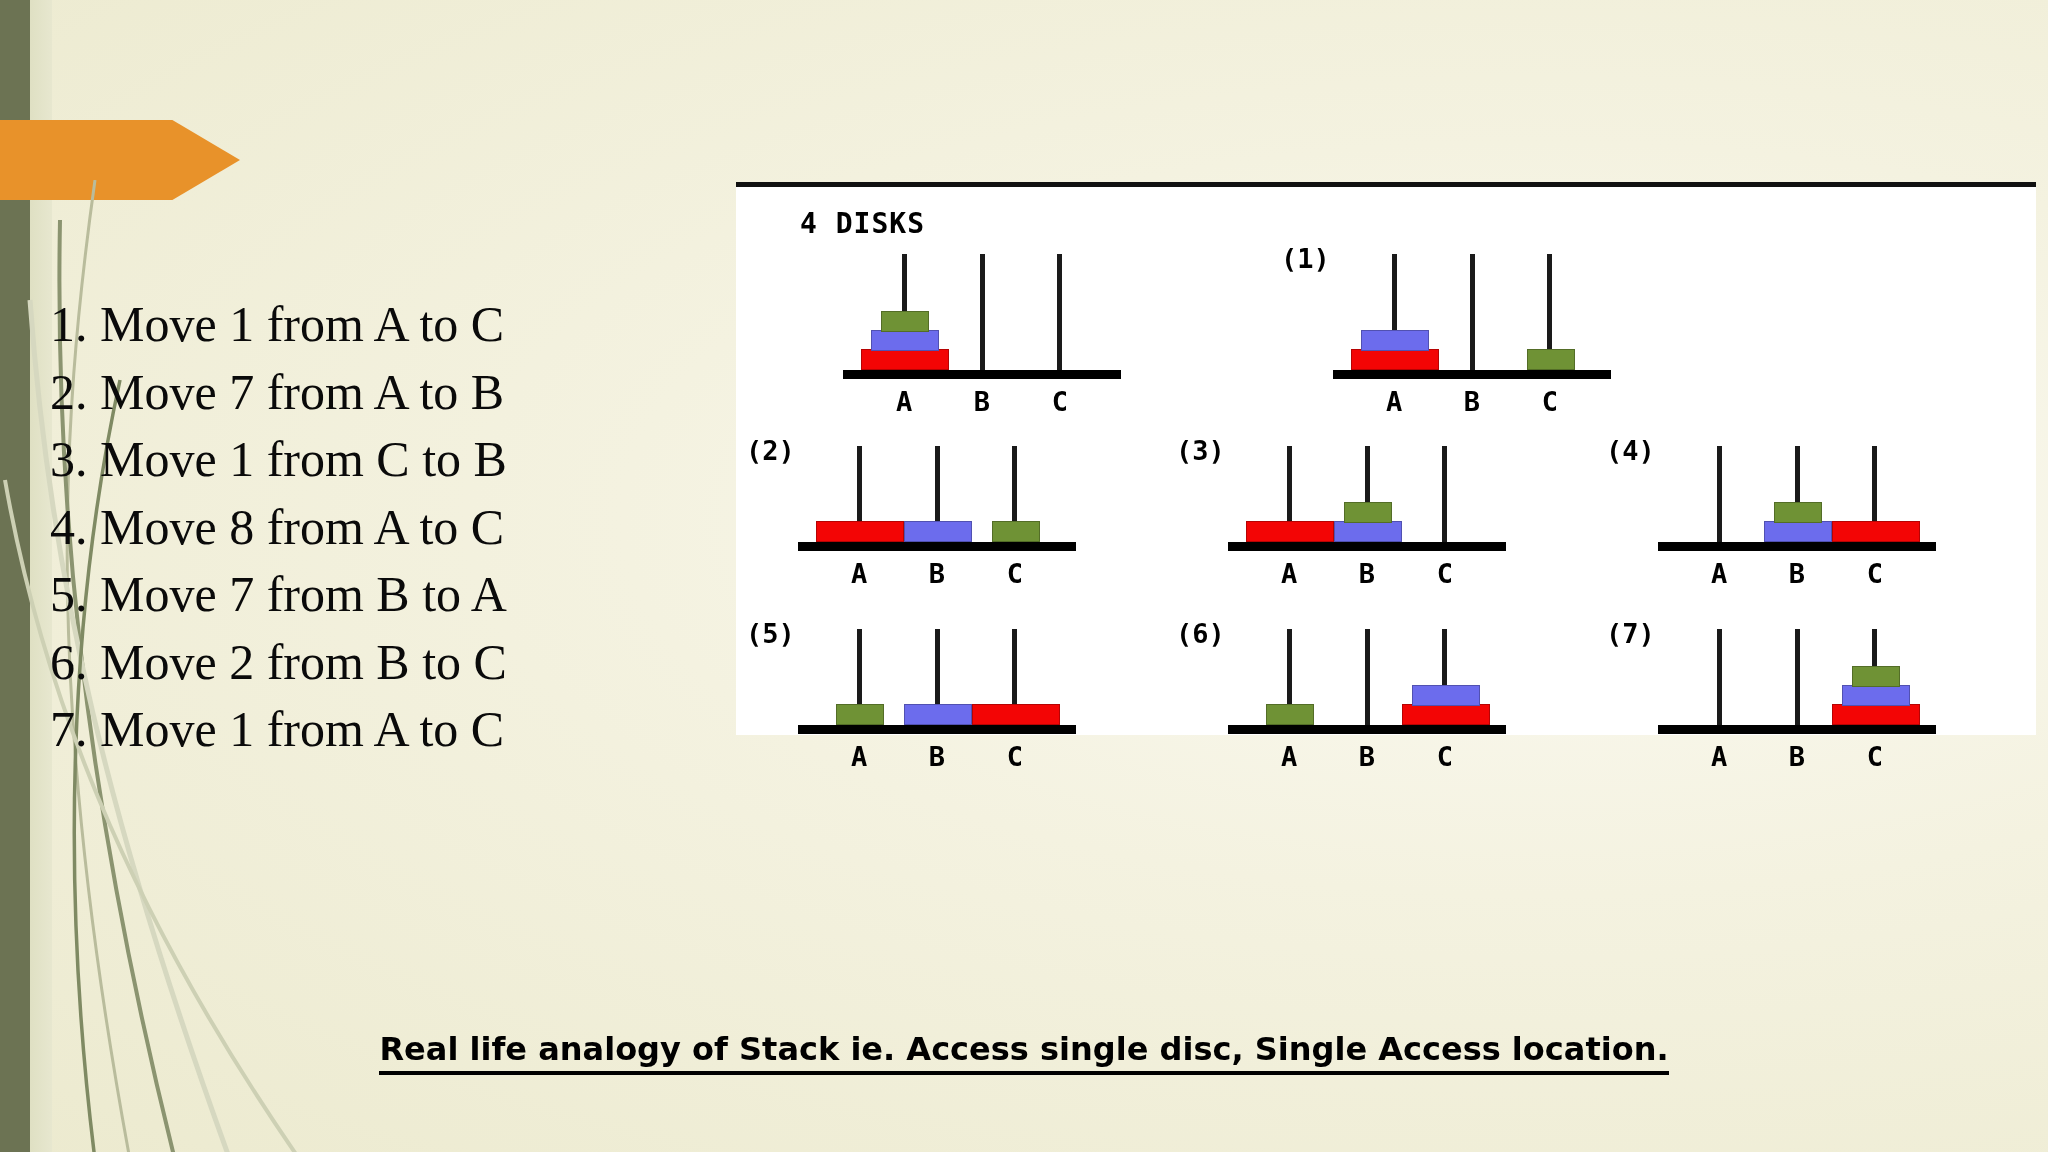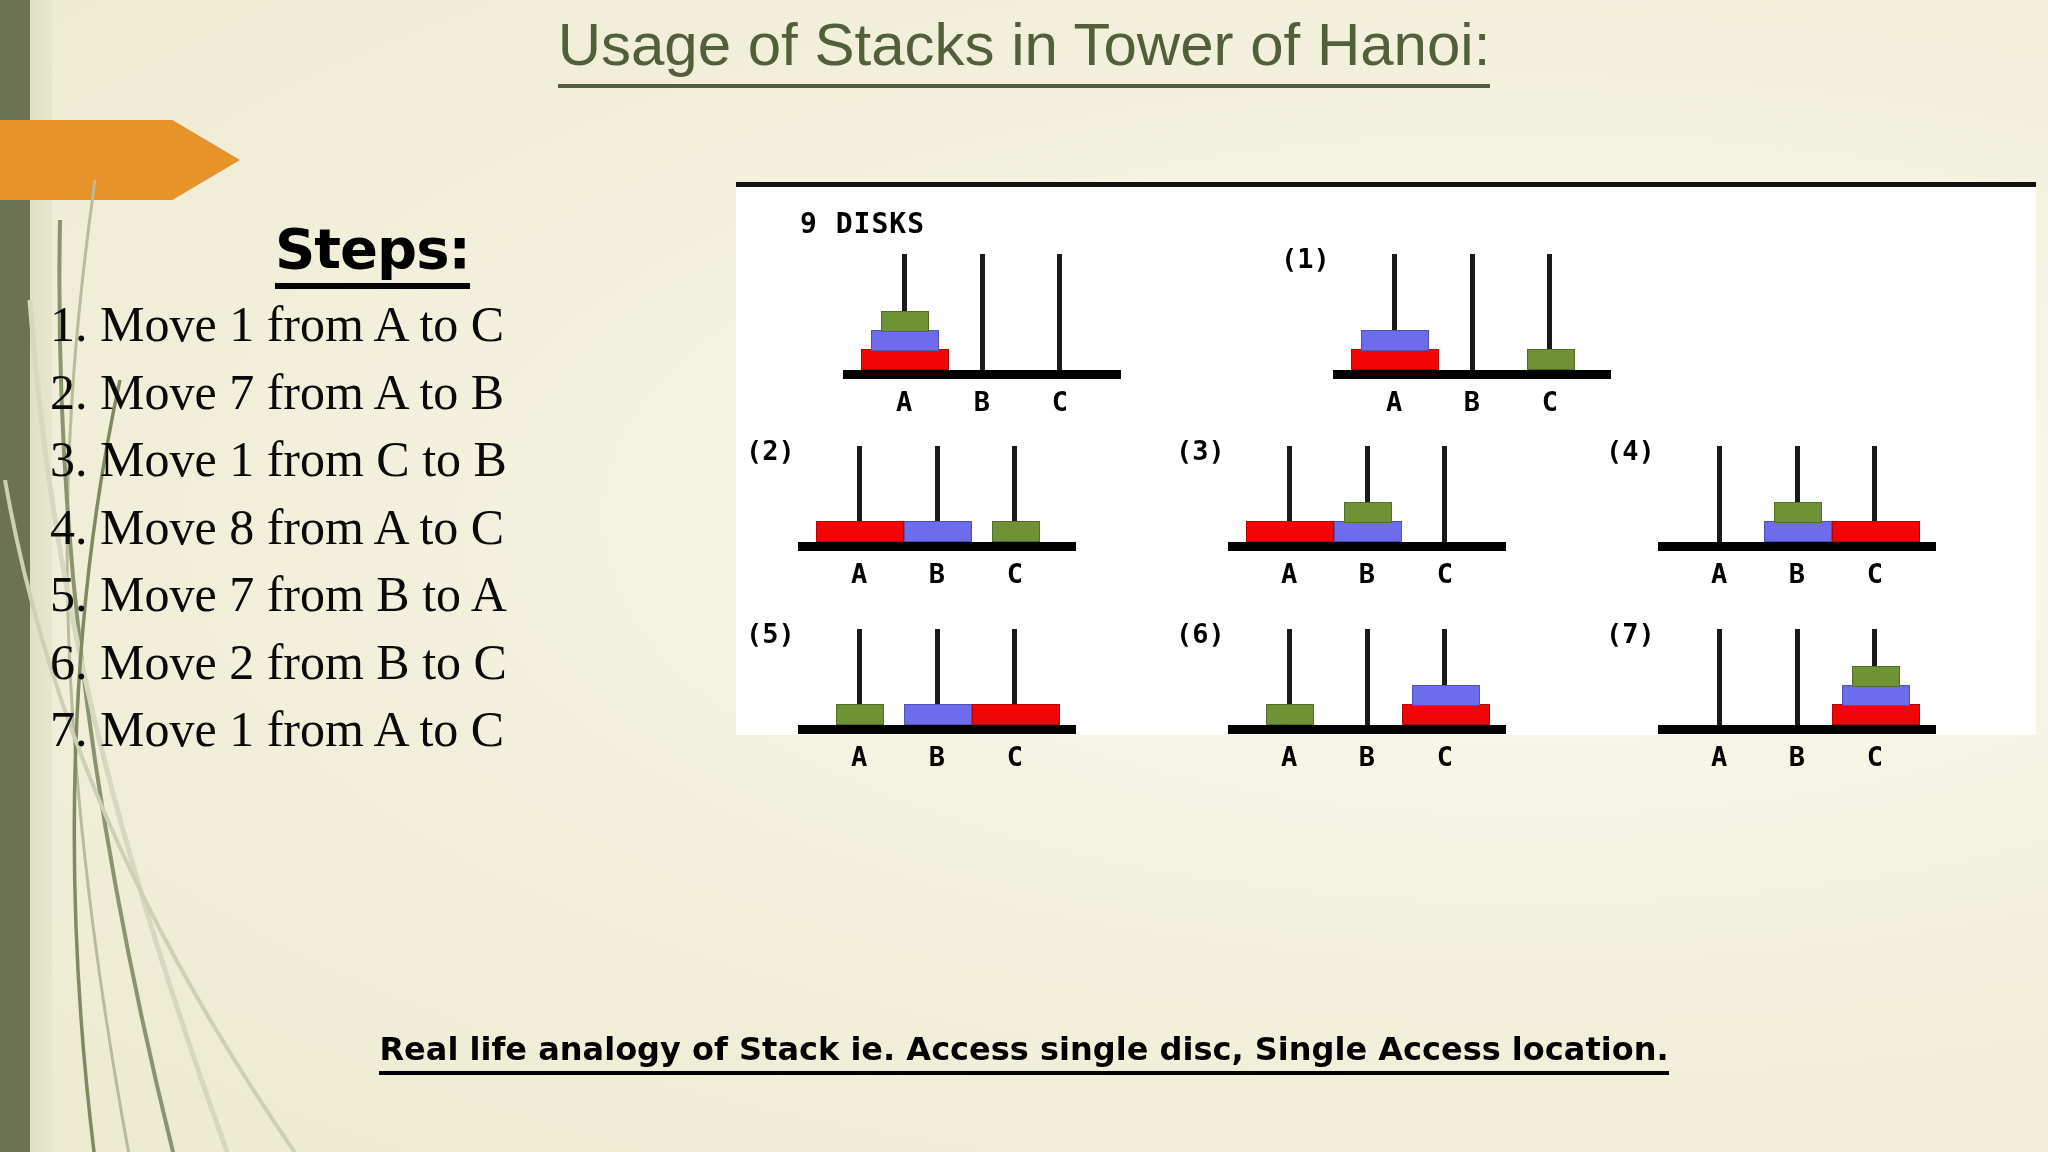--- a/index.html
+++ b/index.html
@@ -111,40 +111,34 @@
   <div class="orange-arrow"></div>
 
   <svg class="grass" viewBox="0 0 320 980" preserveAspectRatio="none">
     <path d="M95 0 C 60 250, 45 520, 130 980" stroke="#b9bc9c" stroke-width="3" fill="none"></path>
     <path d="M60 40 C 55 300, 80 600, 175 980" stroke="#8b9470" stroke-width="4" fill="none"></path>
     <path d="M30 120 C 50 400, 110 650, 230 980" stroke="#d6d8c0" stroke-width="5" fill="none"></path>
     <path d="M120 200 C 70 430, 60 700, 95 980" stroke="#7f8a63" stroke-width="3.5" fill="none"></path>
     <path d="M5 300 C 40 500, 120 720, 300 980" stroke="#cdd0b4" stroke-width="4" fill="none"></path>
   </svg>
 
-  <div class="title">
-    <span>Usage of Stacks in Tower of Hanoi:</span>
-  </div>
-
-  <div class="steps-heading">
-    <span>Steps:</span>
-  </div>
+
 
   <ol class="steps-list">
     <li>Move 1 from A to C</li>
     <li>Move 7 from A to B</li>
     <li>Move 1 from C to B</li>
     <li>Move 8 from A to C</li>
     <li>Move 7 from B to A</li>
     <li>Move 2 from B to C</li>
     <li>Move 1 from A to C</li>
   </ol>
 
   <div class="panel">
-    <div class="panel-label">9 DISKS</div>
+    <div class="panel-label">4 DISKS</div>
     <div id="figures">
         <div class="fig" style="left: 55px; top: 30px; width: 330px; height: 196px;">
           <div class="board" style="width: 278px;"></div>
           <div class="peg-group" style="width: 278px; height: 116px;">
             <div class="peg" style="left: 58.66px; height: 116px;"></div>
             <div class="disk d-large" style="width: 86px; left: 18.16px; bottom: 0px;"></div>
             <div class="disk d-med" style="width: 66px; left: 28.16px; bottom: 19px;"></div>
             <div class="disk d-small" style="width: 46px; left: 38.16px; bottom: 38px;"></div>
             <div style="position: absolute; left: 47.16px; top: 132px; width: 28px; text-align: center; font-family: &quot;DejaVu Sans Mono&quot;, monospace; font-weight: bold; font-size: 27px; color: rgb(0, 0, 0);">A</div>
             <div class="peg" style="left: 136.5px; height: 116px;"></div>

